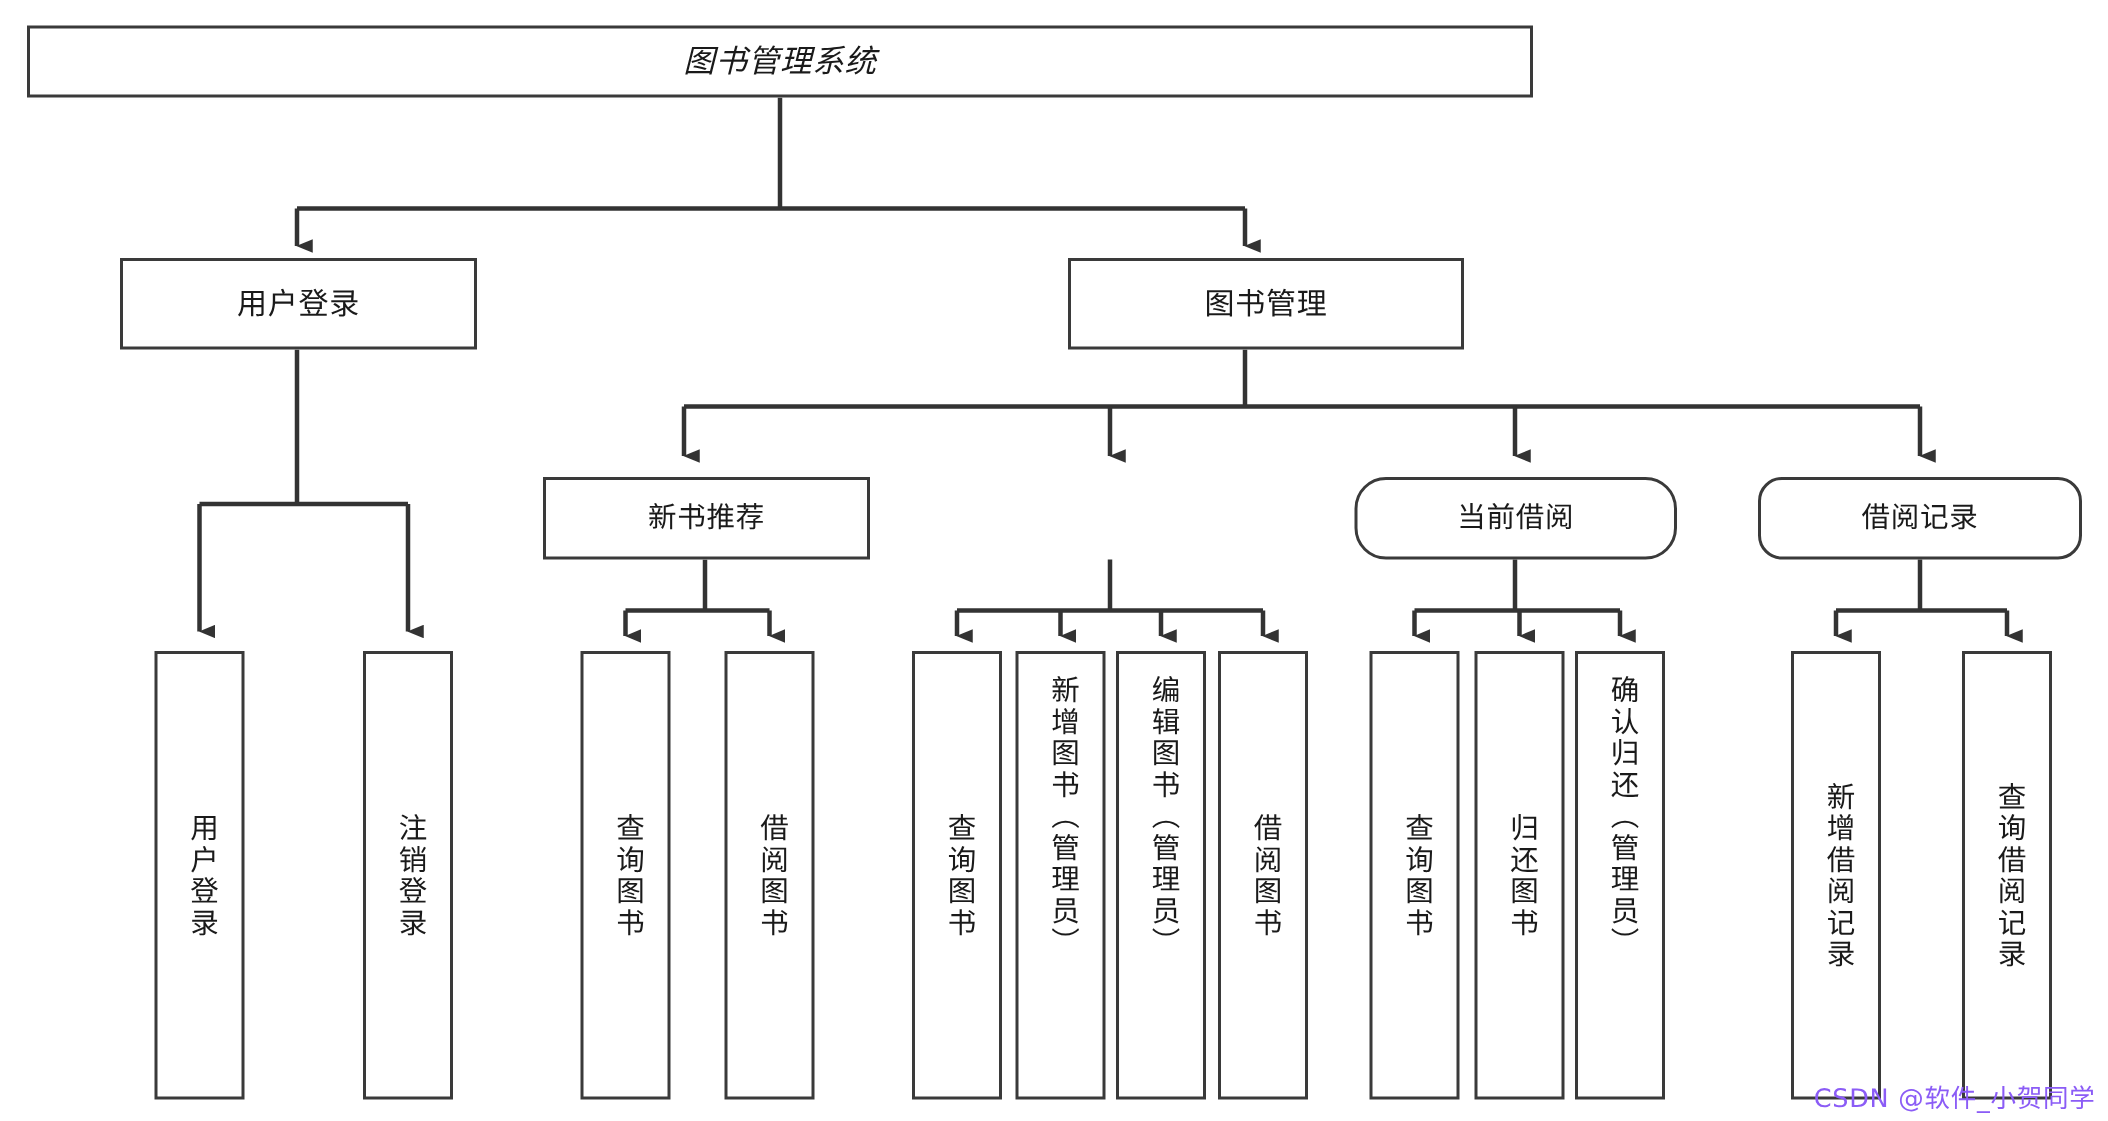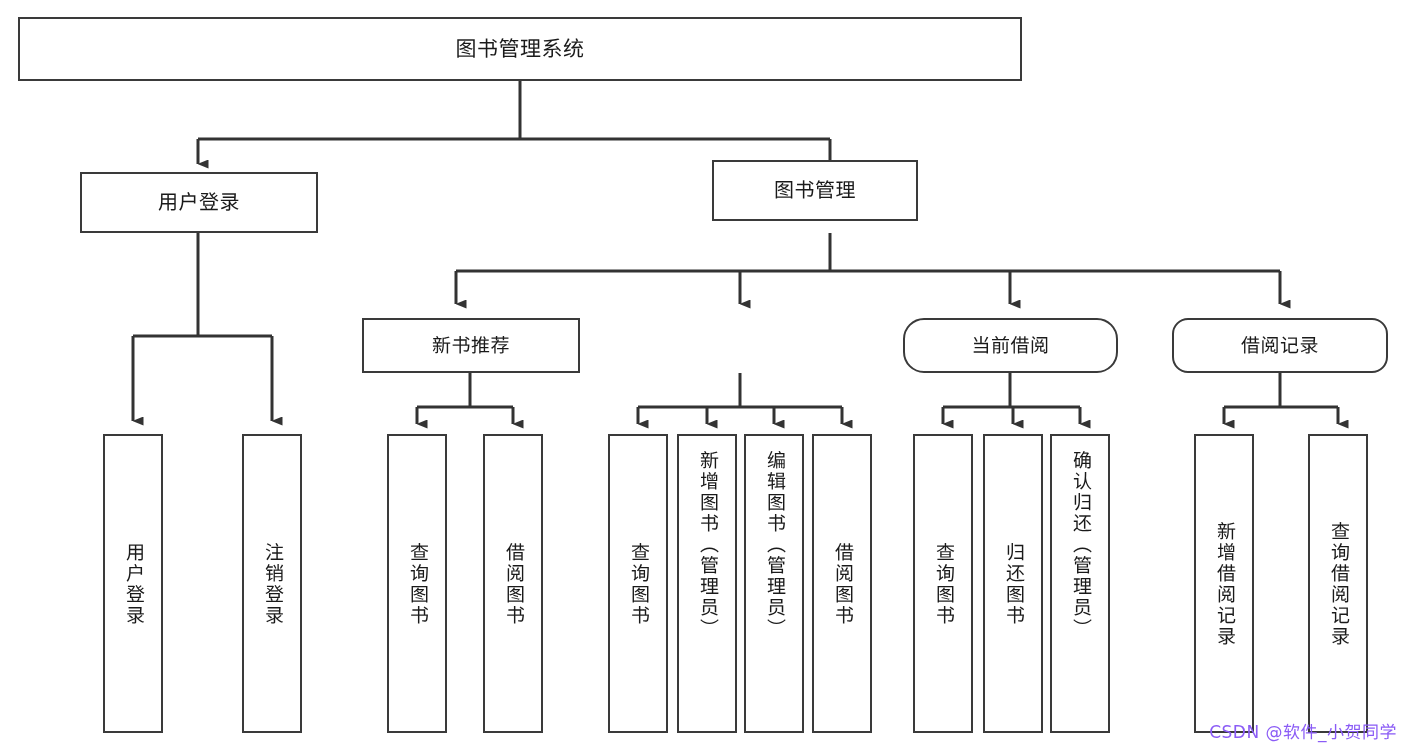--- a/index.html
+++ b/index.html
@@ -129,28 +129,28 @@
       <path d="M1013,407 L1013,424" marker-end="url(#arrowhead)"></path>
       <path d="M1080,407 L1080,424" marker-end="url(#arrowhead)"></path>
 
       <path d="M1280,373 L1280,407"></path>
       <path d="M1224,407 L1338,407"></path>
       <path d="M1224,407 L1224,424" marker-end="url(#arrowhead)"></path>
       <path d="M1338,407 L1338,424" marker-end="url(#arrowhead)"></path>
     </g>
   </svg>
 
-  <div class="node root" style="left:18px; top:17px; width:1004px; height:64px;">
+  <div class="node root" style="left:18px; top:17px; width:1004px; height:48px;font-style:italic;">
     <span class="node-label">图书管理系统</span>
   </div>
 
   <div class="node level1" style="left:80px; top:172px; width:238px; height:61px;">
     <span class="node-label">用户登录</span>
   </div>
-  <div class="node level1" style="left:712px; top:160px; width:206px; height:61px;">
+  <div class="node level1" style="left:712px; top:172px; width:264px; height:61px;">
     <span class="node-label">图书管理</span>
   </div>
 
   <div class="node level2" style="left:362px; top:318px; width:218px; height:55px;">
     <span class="node-label">新书推荐</span>
   </div>
   <div class="node level2" style="left:903px; top:318px; width:215px; height:55px;border-radius:21px;">
     <span class="node-label">当前借阅</span>
   </div>
   <div class="node level2" style="left:1172px; top:318px; width:216px; height:55px;border-radius:16px;">

